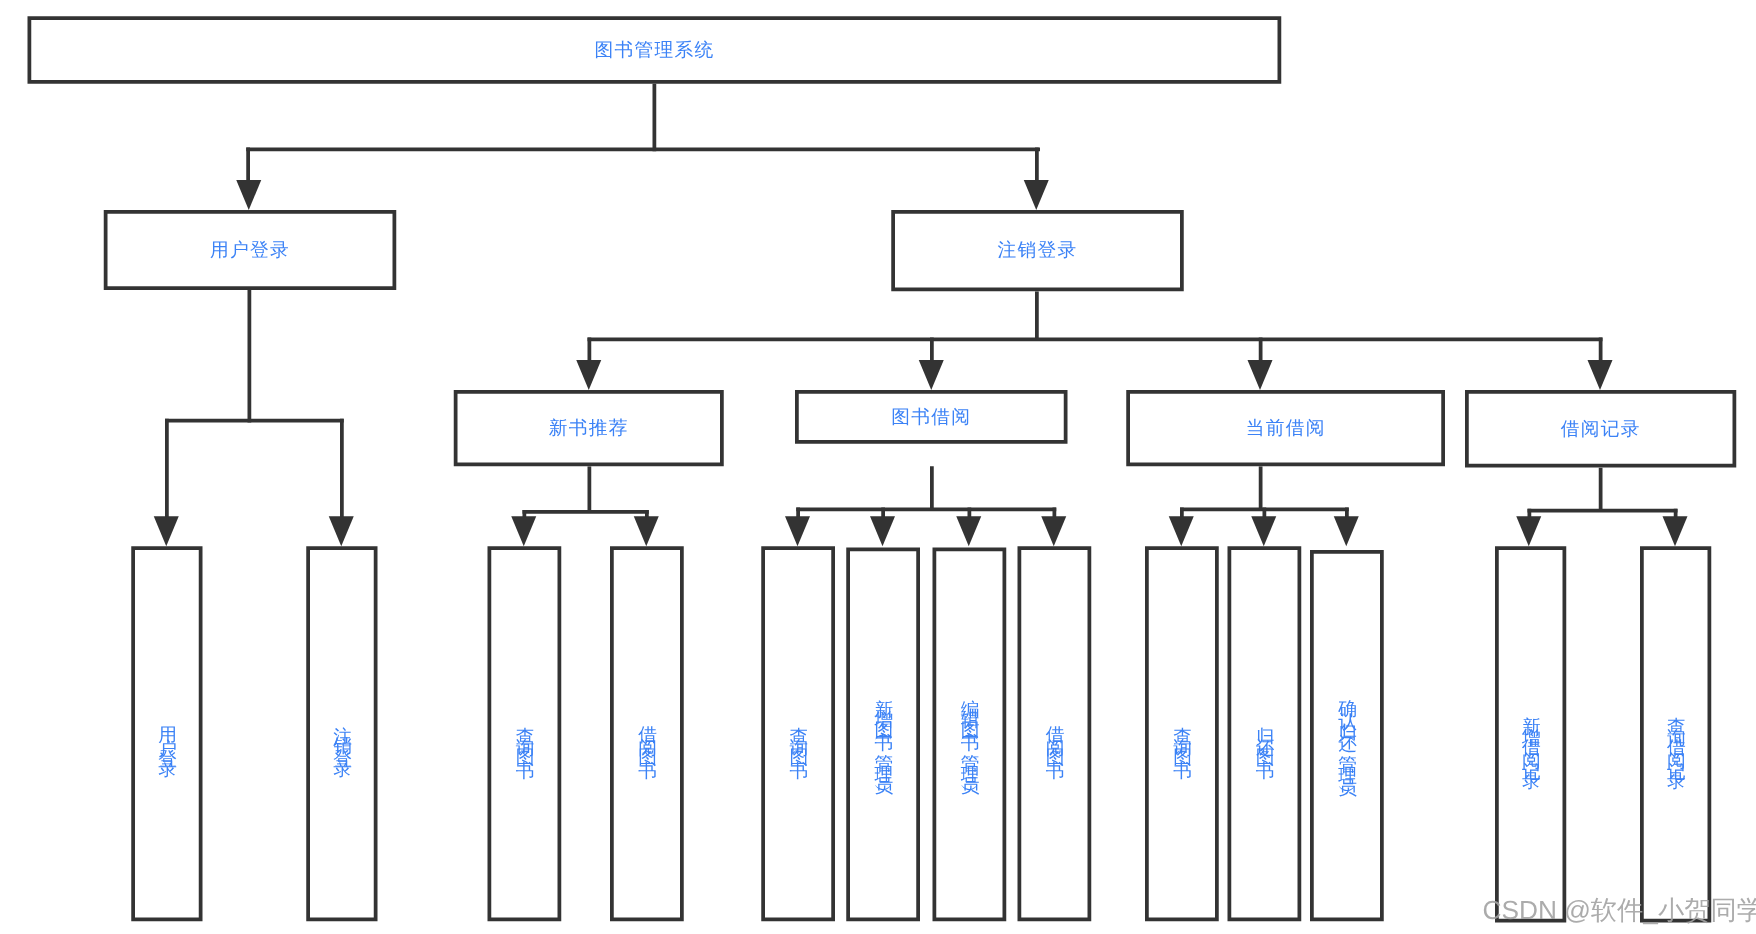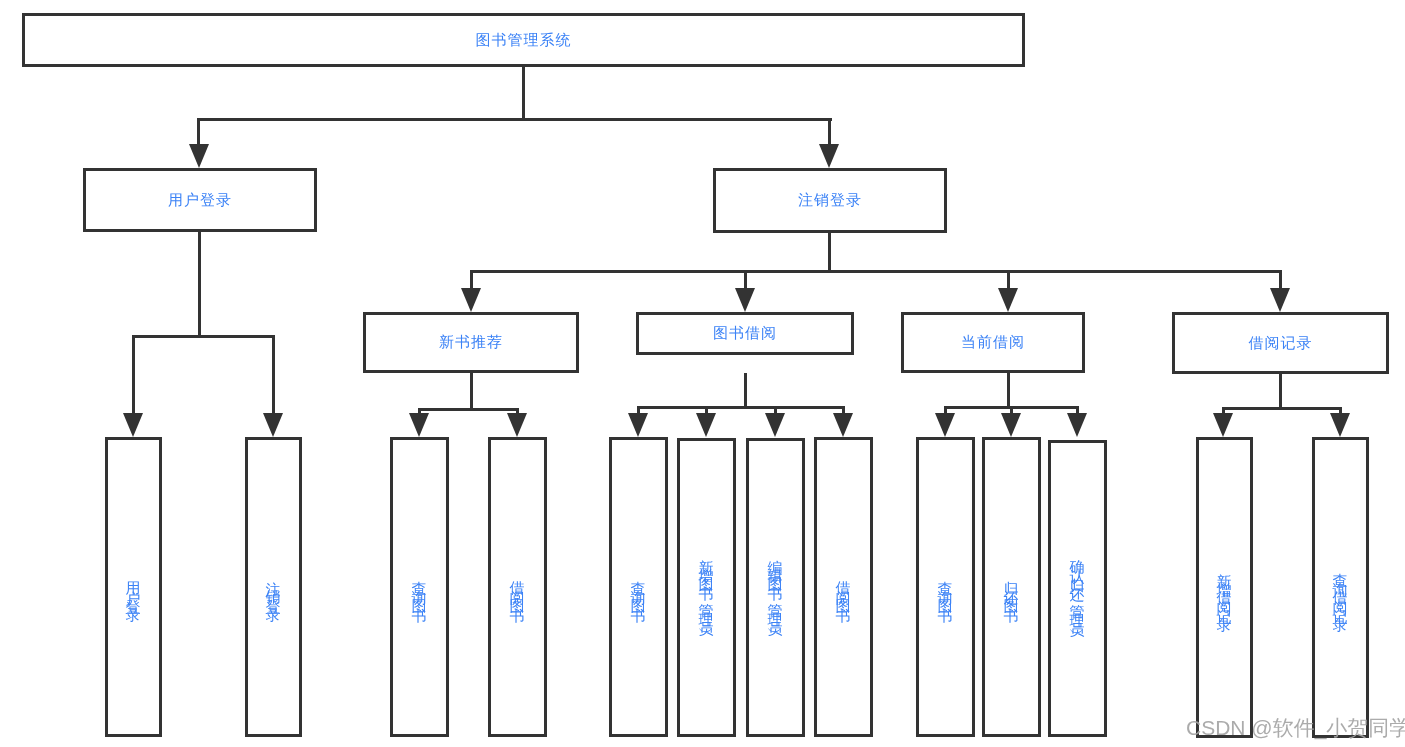--- a/index.html
+++ b/index.html
@@ -96,21 +96,21 @@
   <div class="ah" style="left:735px;top:288px;"></div>
   <div class="ah" style="left:998px;top:288px;"></div>
   <div class="ah" style="left:1270px;top:288px;"></div>
 
   <div class="box" style="left:363px;top:312px;width:216px;height:61px;">
     <span class="lbl">新书推荐</span>
   </div>
   <div class="box" style="left:636px;top:312px;width:218px;height:43px;">
     <span class="lbl">图书借阅</span>
   </div>
-  <div class="box" style="left:901px;top:312px;width:184px;height:61px;">
+  <div class="box" style="left:901px;top:312px;width:255px;height:61px;">
     <span class="lbl">当前借阅</span>
   </div>
   <div class="box" style="left:1172px;top:312px;width:217px;height:62px;">
     <span class="lbl">借阅记录</span>
   </div>
 
   <div class="line" style="left:470px;top:373px;width:3px;height:37px;"></div>
   <div class="line" style="left:418px;top:408px;width:101px;height:3px;"></div>
   <div class="line" style="left:418px;top:408px;width:3px;height:8px;"></div>
   <div class="line" style="left:516px;top:408px;width:3px;height:8px;"></div>

